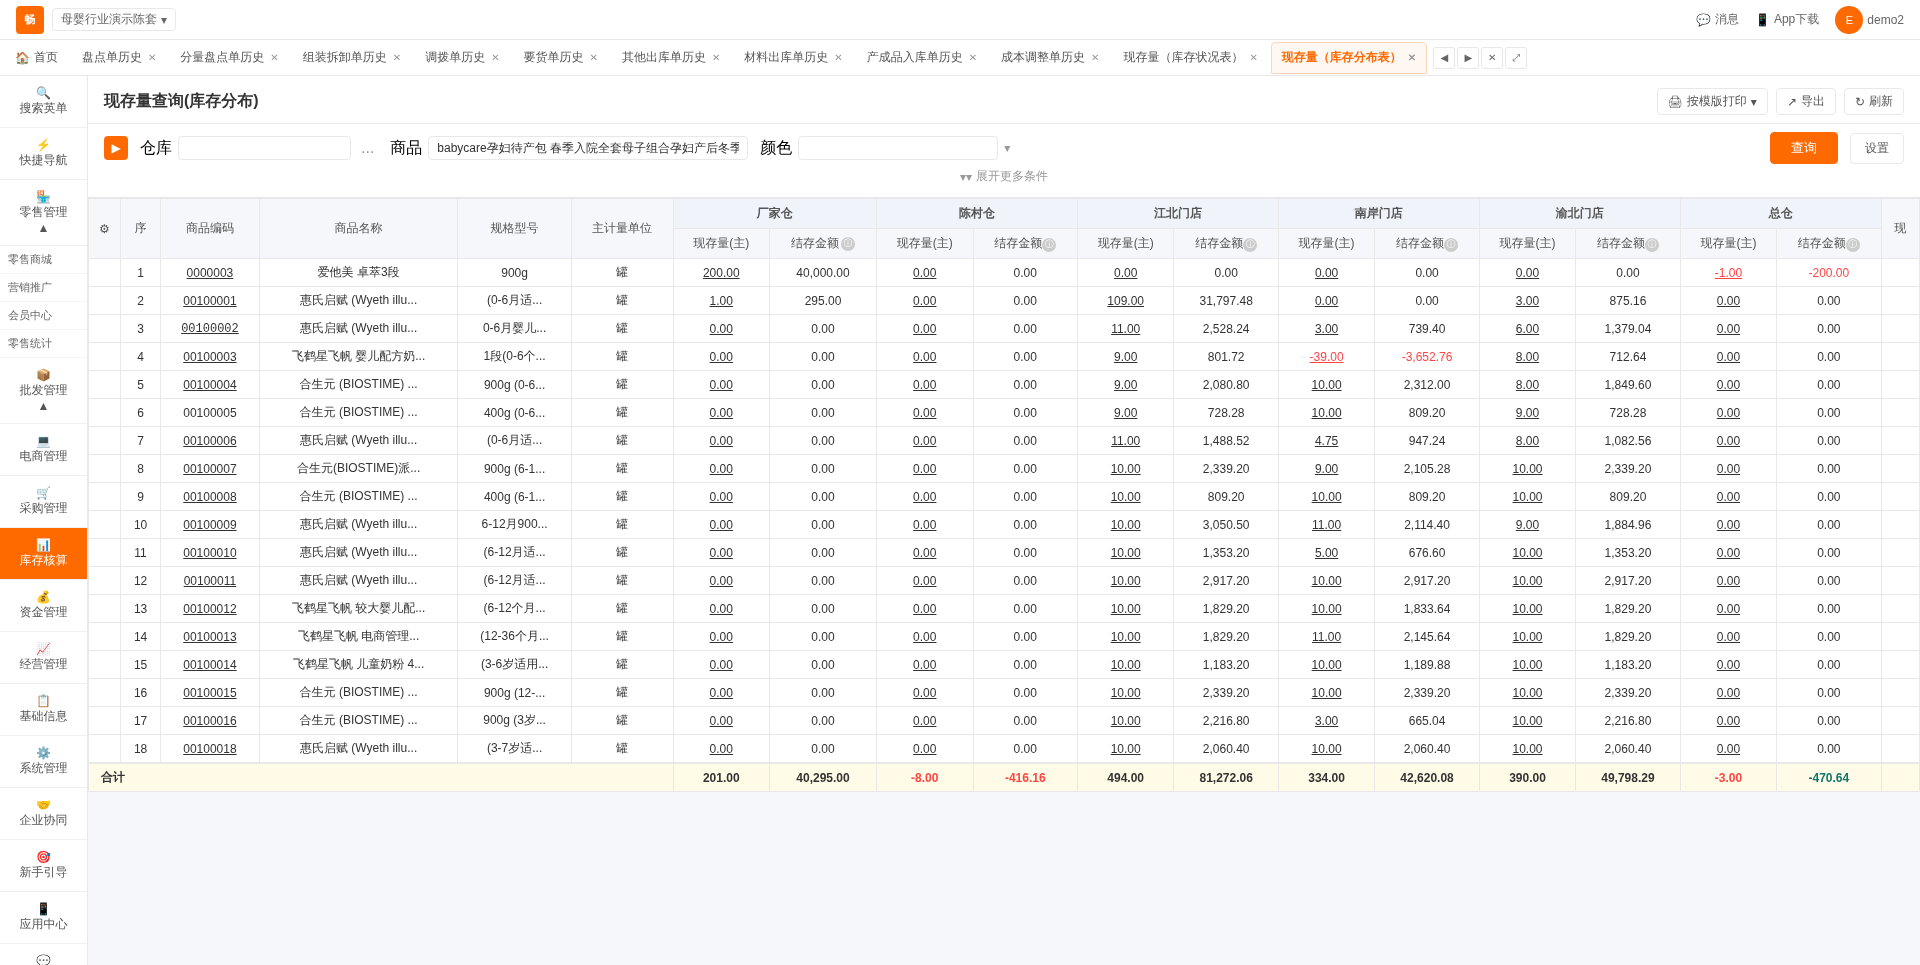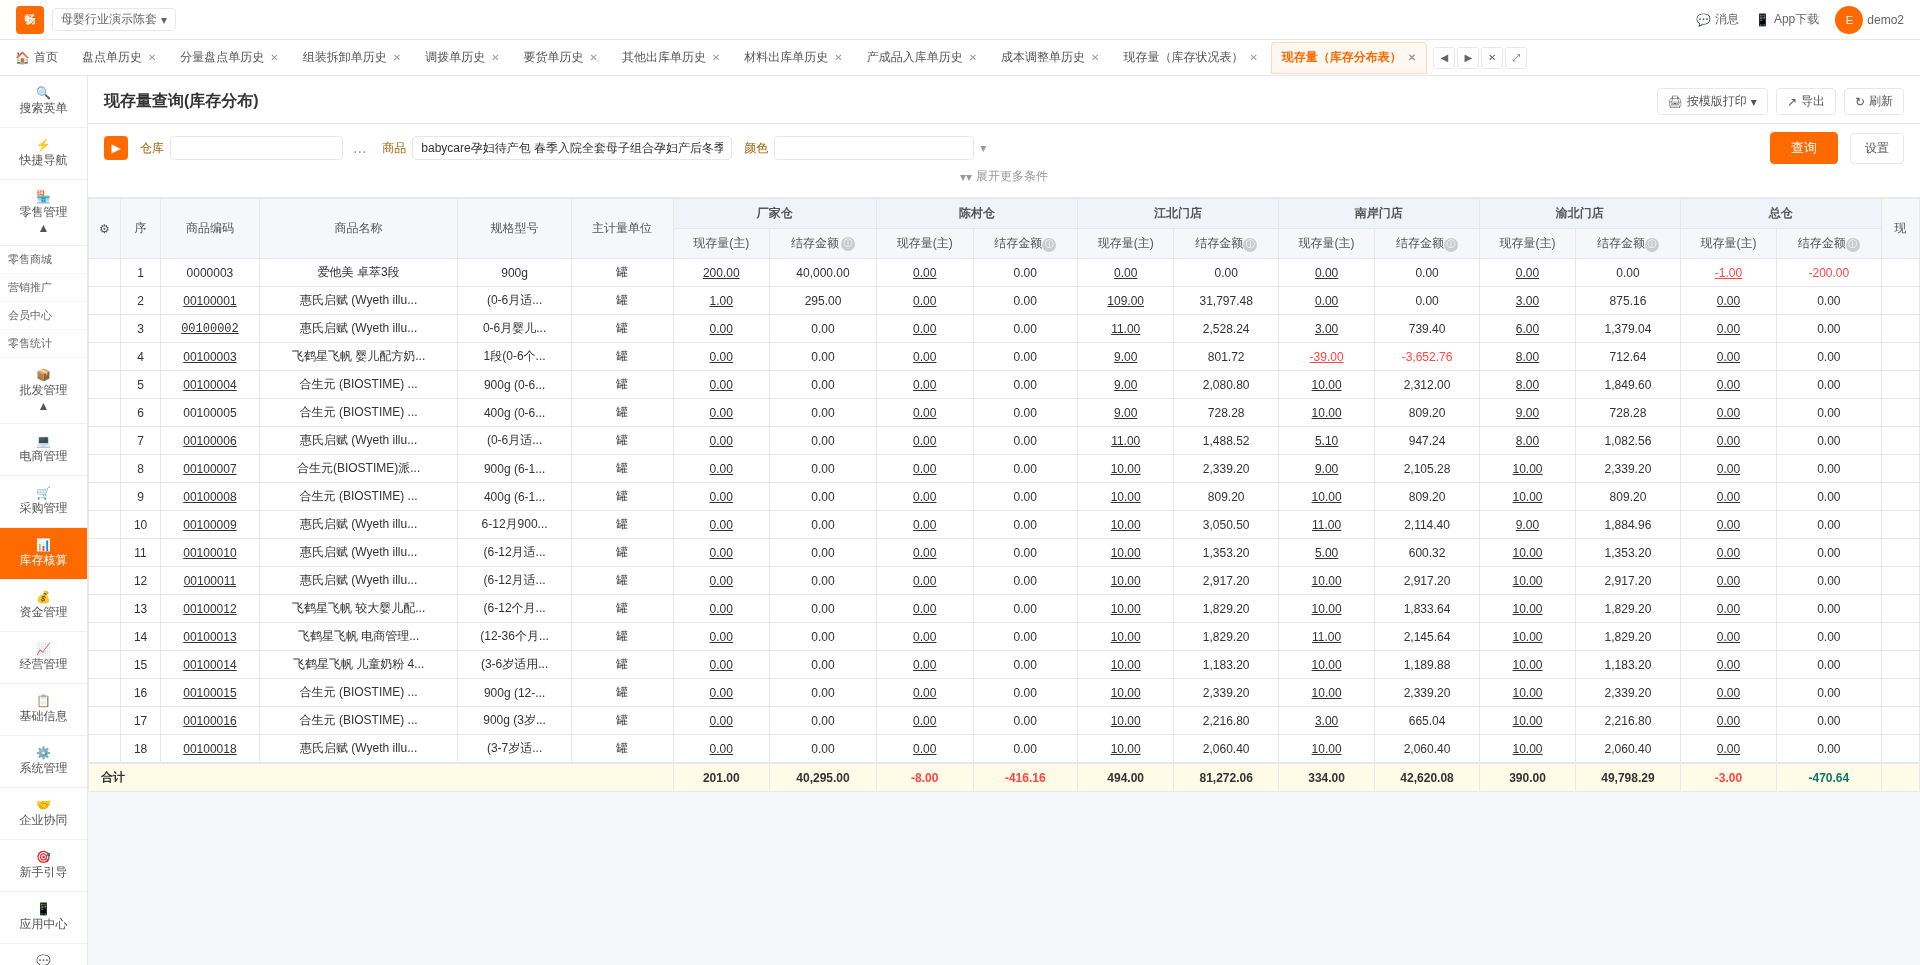--- a/index.html
+++ b/index.html
@@ -40,21 +40,21 @@
     .page-header { background: #fff; padding: 12px 16px 8px; border-bottom: 1px solid #e8e8e8; display: flex; align-items: center; justify-content: space-between; }
     .page-title { font-size: 16px; font-weight: bold; color: #333; }
     .page-actions { display: flex; align-items: center; gap: 8px; }
     .action-btn { display: flex; align-items: center; gap: 4px; padding: 4px 10px; border: 1px solid #e8e8e8; border-radius: 4px; cursor: pointer; font-size: 12px; color: #555; background: #fff; }
     .action-btn.primary { background: #ff6a00; color: white; border-color: #ff6a00; }
 
     
     .filter-area { background: #fff; padding: 8px 16px; border-bottom: 1px solid #e8e8e8; }
     .filter-row { display: flex; align-items: center; gap: 12px; flex-wrap: wrap; }
     .filter-item { display: flex; align-items: center; gap: 6px; }
-    .filter-label { font-size: 12px; color: #a16207; white-space: nowrap; }
+    .filter-label { font-size: 16px; color: #000000; white-space: nowrap; }
     .filter-input { border: 1px solid #e8e8e8; border-radius: 4px; padding: 4px 8px; font-size: 12px; color: #333; background: #fff; min-width: 100px; }
     .filter-input-wide { min-width: 320px; }
     .orange-expand-btn { width: 24px; height: 24px; background: #ff6a00; border-radius: 4px; display: flex; align-items: center; justify-content: center; color: white; cursor: pointer; }
     .expand-more { display: flex; align-items: center; justify-content: center; color: #999; cursor: pointer; font-size: 12px; padding: 4px 8px; gap: 4px; }
 
     
     .table-wrapper { overflow: auto; background: #fff; margin: 0; }
     .data-table { width: 100%; border-collapse: collapse; font-size: 12px; min-width: 1600px; }
     .data-table th { background: #f5f7fa; border: 1px solid #e8e8e8; padding: 6px 8px; text-align: center; font-weight: normal; color: #555; white-space: nowrap; }
     .data-table td { border: 1px solid #e8e8e8; padding: 5px 8px; text-align: center; color: #333; white-space: nowrap; }
@@ -324,21 +324,21 @@
             <th>现存量(主)</th>
             <th>结存金额<span class="info-icon">ⓘ</span></th>
             <th>现存量(主)</th>
             <th>结存金额<span class="info-icon">ⓘ</span></th>
           </tr>
         </thead>
         <tbody id="table-body">
         <tr>
               <td></td>
               <td>1</td>
-              <td style="cursor: pointer;">0000003</td>
+              <td style="text-decoration: underline; cursor: pointer;">0000003</td>
               <td>爱他美 卓萃3段</td>
               <td>900g</td>
               <td>罐</td>
               <td style="text-decoration: underline; cursor: pointer;">200.00</td>
               <td>40,000.00</td>
               <td style="text-decoration: underline; cursor: pointer;">0.00</td>
               <td>0.00</td>
               <td style="text-decoration: underline; cursor: pointer;">0.00</td>
               <td>0.00</td>
               <td style="text-decoration: underline; cursor: pointer;">0.00</td>
@@ -460,21 +460,21 @@
               <td style="text-decoration: underline; cursor: pointer;">00100006</td>
               <td>惠氏启赋 (Wyeth illu...</td>
               <td>(0-6月适...</td>
               <td>罐</td>
               <td style="text-decoration: underline; cursor: pointer;">0.00</td>
               <td>0.00</td>
               <td style="text-decoration: underline; cursor: pointer;">0.00</td>
               <td>0.00</td>
               <td style="text-decoration: underline; cursor: pointer;">11.00</td>
               <td>1,488.52</td>
-              <td style="text-decoration: underline; cursor: pointer;">5.10</td>
+              <td style="text-decoration: underline; cursor: pointer;">4.75</td>
               <td>947.24</td>
               <td style="text-decoration: underline; cursor: pointer;">8.00</td>
               <td>1,082.56</td>
               <td style="text-decoration: underline; cursor: pointer;">0.00</td>
               <td>0.00</td>
               <td></td>
             </tr>
             <tr>
               <td></td>
               <td>8</td>
@@ -545,21 +545,21 @@
               <td>惠氏启赋 (Wyeth illu...</td>
               <td>(6-12月适...</td>
               <td>罐</td>
               <td style="text-decoration: underline; cursor: pointer;">0.00</td>
               <td>0.00</td>
               <td style="text-decoration: underline; cursor: pointer;">0.00</td>
               <td>0.00</td>
               <td style="text-decoration: underline; cursor: pointer;">10.00</td>
               <td>1,353.20</td>
               <td style="text-decoration: underline; cursor: pointer;">5.00</td>
-              <td>600.32</td>
+              <td>676.60</td>
               <td style="text-decoration: underline; cursor: pointer;">10.00</td>
               <td>1,353.20</td>
               <td style="text-decoration: underline; cursor: pointer;">0.00</td>
               <td>0.00</td>
               <td></td>
             </tr>
             <tr>
               <td></td>
               <td>12</td>
               <td style="text-decoration: underline; cursor: pointer;">00100011</td>

